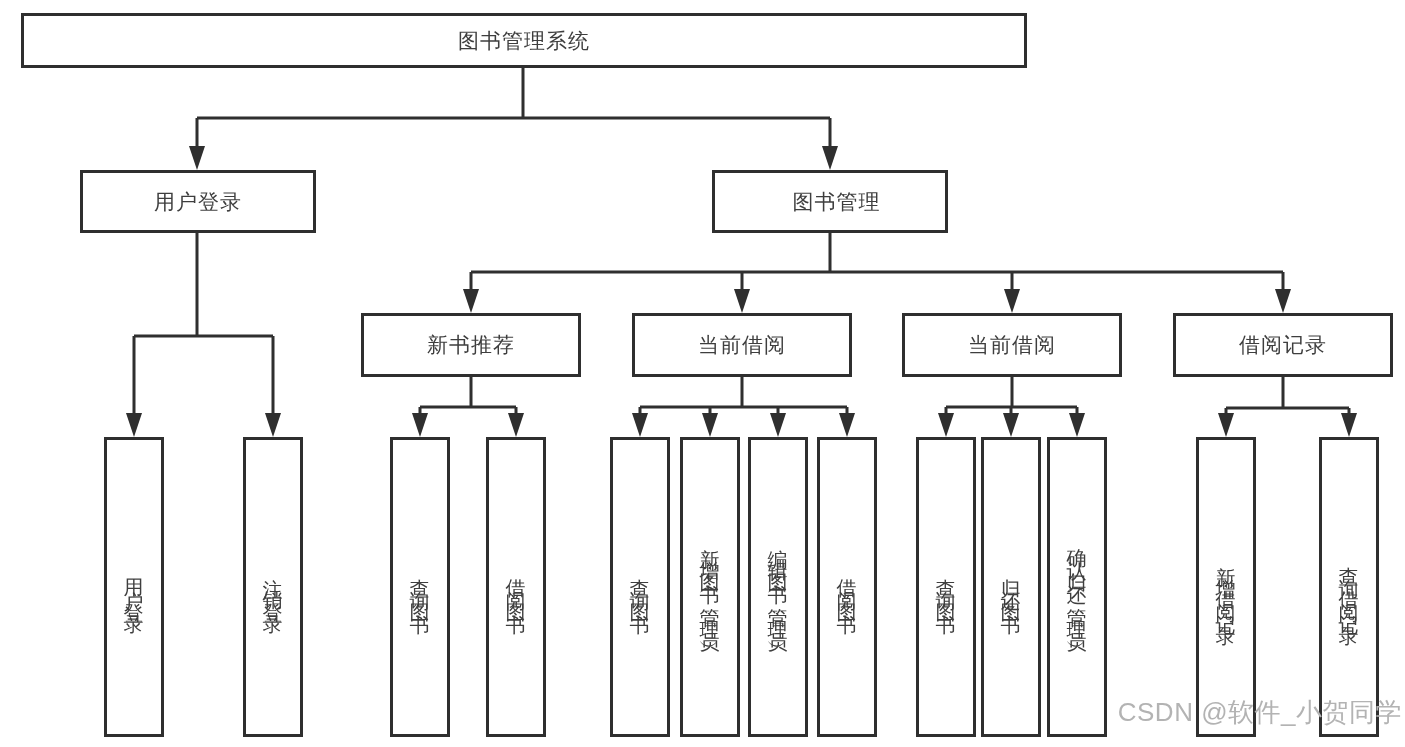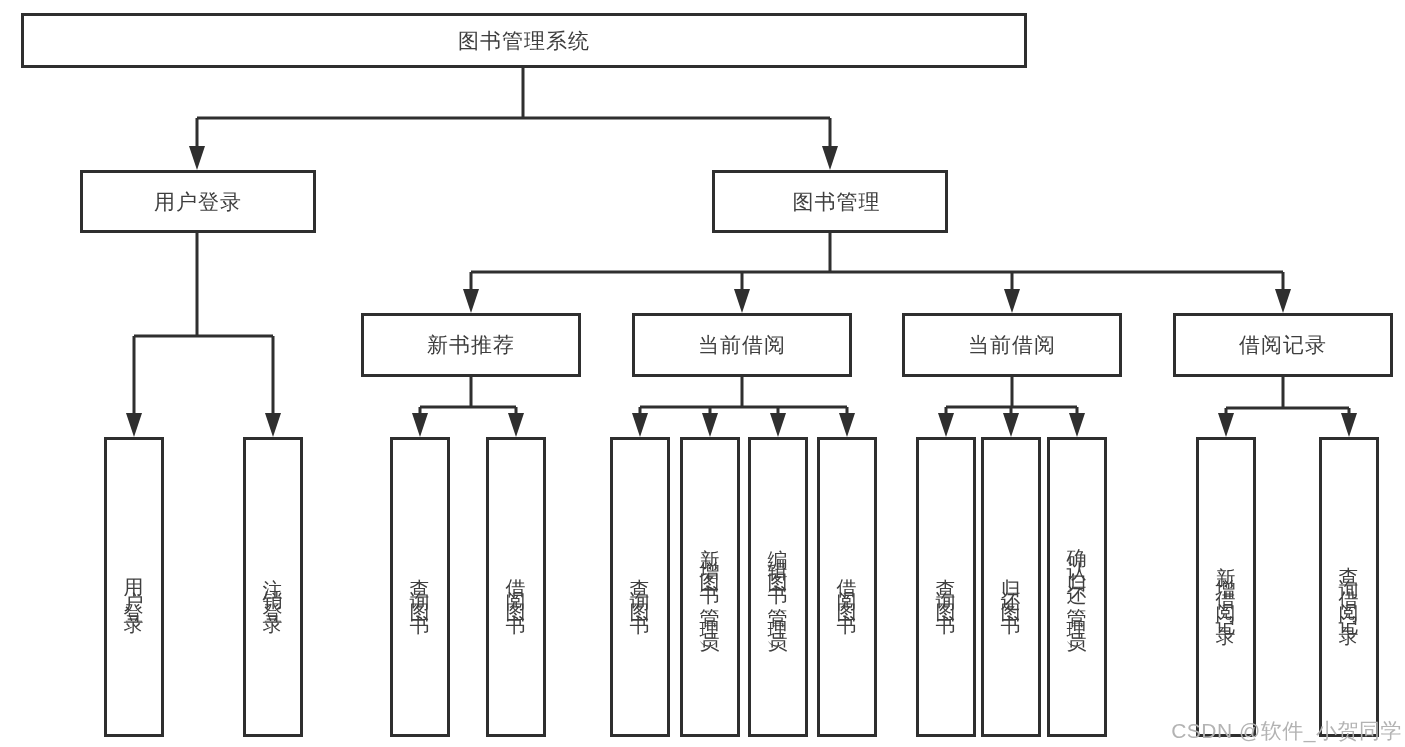--- a/index.html
+++ b/index.html
@@ -38,23 +38,23 @@
     text-orientation: mixed;
     font-size: 20px;
     line-height: 1;
     letter-spacing: 12px;
     white-space: nowrap;
   }
 
   .watermark {
     position: absolute;
     right: 3px;
-    bottom: 2px;
+    bottom: 17px;
     z-index: 3;
-    font-size: 21px;
+    font-size: 26px;
     letter-spacing: 0.5px;
     color: var(--watermark, #b3b3b3);
   }
 </style>
 </head>
 <body>
 
 <div class="canvas">
 
   <svg class="connectors" width="1405" height="747" viewBox="0 0 1405 747">

